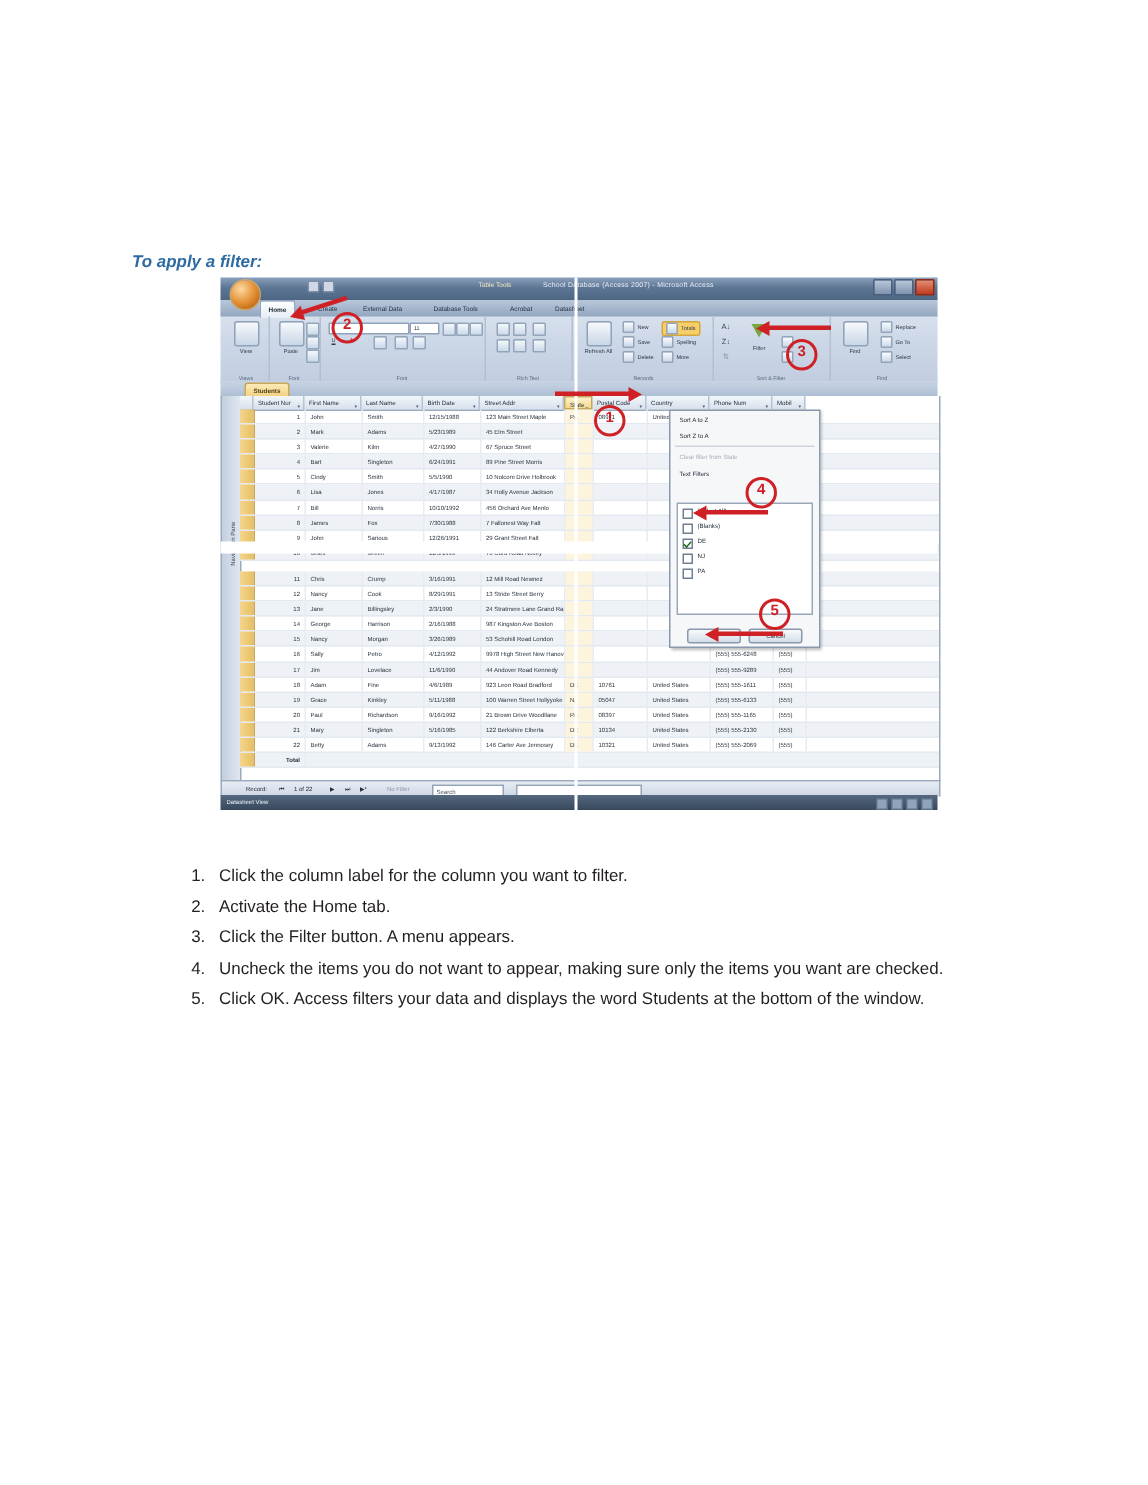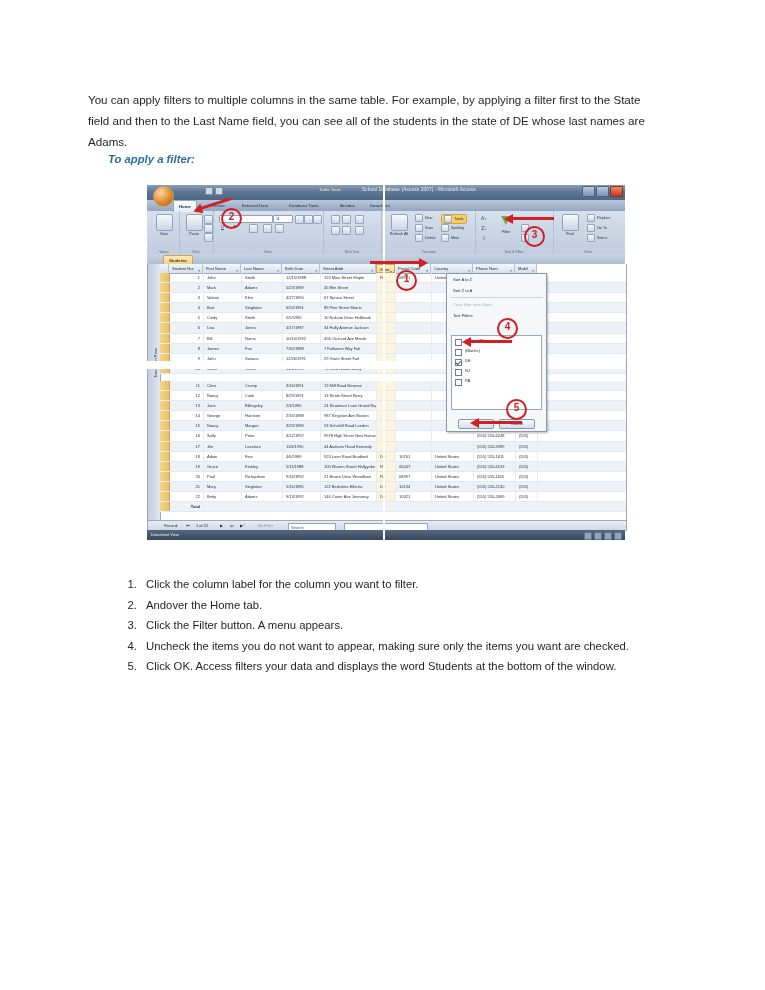--- a/index.html
+++ b/index.html
@@ -1,21 +1,21 @@
 <!DOCTYPE html>
 <html><head>
 <meta charset="utf-8">
 <style>
   html,body{margin:0;padding:0;background:#ffffff;}
   body{width:765px;height:990px;font-family:"Liberation Sans",sans-serif;color:#231f20;position:relative;overflow:hidden;}
   .page{position:absolute;left:0;top:0;width:765px;height:990px;background:#fff;}
 
   
   .intro{position:absolute;left:88px;top:89px;width:565px;font-size:11.6px;line-height:21px;color:#231f20;}
-  .subhead{position:absolute;left:88px;top:153px;font-size:11.3px;font-style:italic;font-weight:bold;color:#2e6ca3;margin-left:20px;}
+  .subhead{position:absolute;left:88px;top:169px;font-size:11.3px;font-style:italic;font-weight:bold;color:#2e6ca3;}
 
   .steps{position:absolute;left:112px;top:574px;width:560px;font-size:11.3px;line-height:20.5px;color:#231f20;}
   .steps ol{margin:0;padding-left:28px;}
   .steps li{padding-left:6px;margin:0;}
 
   
   .shot{position:absolute;left:147px;top:185px;width:478px;height:363px;background:#ffffff;}
 
   
   .titlebar{position:absolute;left:0;top:0;width:478px;height:15px;
@@ -98,21 +98,20 @@
   .arrow{position:absolute;background:#cf2026;height:3px;z-index:19;}
   .arrow::after{content:"";position:absolute;width:0;height:0;border-top:5px solid transparent;border-bottom:5px solid transparent;top:-3.5px;}
   .arrow.left::after{left:-8px;border-right:9px solid #cf2026;}
   .arrow.right::after{right:-8px;border-left:9px solid #cf2026;}
 </style>
 </head>
 <body>
 
 <div class="page">
 
-  <div class="intro">You can apply filters to multiple columns in the same table. For example, by applying a filter first to the State field and then to the Last Name field, you can see all of the students in the state of DE whose last names are Adams.</div>
   <div class="subhead">To apply a filter:</div>
 
   <div class="shot">
 
     <div class="titlebar">
       <div class="orb"></div>
       <div class="qat">
         <span></span>
         <span></span>
       </div>
@@ -636,20 +635,20 @@
 
   <div class="callout c-sm" style="left:497px;top:318px;">4</div>
   <div class="arrow left" style="left:470px;top:340px;width:42px;"></div>
 
   <div class="callout c-sm" style="left:506px;top:399px;">5</div>
   <div class="arrow left" style="left:478px;top:421px;width:44px;"></div>
 
   <div class="steps">
     <ol id="stepslist">
         <li>Click the column label for the column you want to filter.</li>
-        <li>Andover the Home tab.</li>
+        <li>Activate the Home tab.</li>
         <li>Click the Filter button. A menu appears.</li>
         <li>Uncheck the items you do not want to appear, making sure only the items you want are checked.</li>
         <li>Click OK. Access filters your data and displays the word Students at the bottom of the window.</li>
       </ol>
   </div>
 
 </div>
 
 </body></html>

